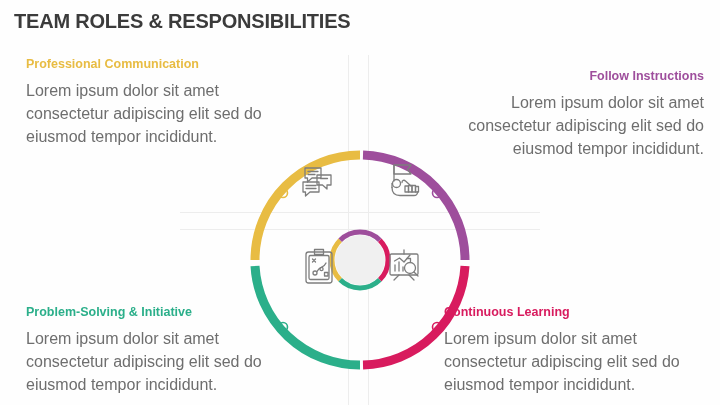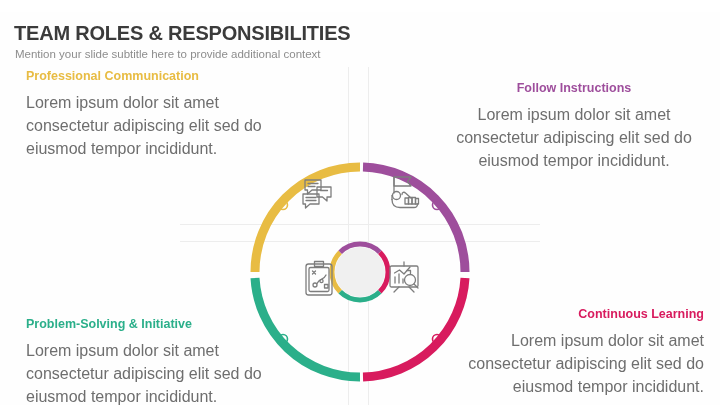--- a/index.html
+++ b/index.html
@@ -3,21 +3,21 @@
 <meta charset="utf-8">
 <style>
   html,body{margin:0;padding:0;}
   body{
     width:720px;height:405px;
     background:#ffffff;
     font-family:"Liberation Sans", sans-serif;
     overflow:hidden;
     position:relative;
   }
-  .slide{position:absolute;inset:0;background:#fefefe;margin-top:12px;}
+  .slide{position:absolute;inset:0;background:#fefefe;}
 
   
   .title{
     position:absolute;left:14px;top:10px;
     font-size:20px;font-weight:bold;color:#3b3b3b;
     letter-spacing:-0.2px;white-space:nowrap;
   }
   .subtitle{
     position:absolute;left:15px;top:36px;
     font-size:11.5px;color:#8d8d8d;white-space:nowrap;
@@ -33,43 +33,42 @@
 
   
   .block{position:absolute;width:260px;}
   .block .heading{
     font-size:12.5px;font-weight:bold;margin:0 0 7px 0;line-height:1.1;
   }
   .block .body{
     font-size:16px;color:#6e6e6e;line-height:1.45;margin:0;
   }
   .blk-tl{left:26px;top:58px;}
-  .blk-tr{left:444px;top:70px;text-align:center;}
+  .blk-tr{left:444px;top:70px;text-align:right;}
   .blk-bl{left:26px;top:306px;text-align:left;}
-  .blk-br{left:444px;top:296px;text-align:right;}
+  .blk-br{left:444px;top:306px;text-align:left;}
 
   
   .diagram{position:absolute;left:215px;top:115px;width:290px;height:290px;}
   .diagram svg{display:block;}
 
   
   .icon{position:absolute;width:42px;height:42px;}
   .ic-tl{left:297px;top:161px;}
   .ic-tr{left:383px;top:160px;}
   .ic-bl{left:298px;top:246px;}
   .ic-br{left:383px;top:247px;}
   .icon svg{display:block;width:100%;height:100%;}
 </style>
 </head>
 <body>
 
 <div class="slide">
 
   <div class="title">TEAM ROLES &amp; RESPONSIBILITIES</div>
-  <div class="subtitle">Mention your slide subtitle here to provide additional context</div>
 
   <div class="vline v1"></div>
   <div class="vline v2"></div>
   <div class="hline h1"></div>
   <div class="hline h2"></div>
 
   <div class="diagram">
     <svg width="290" height="290" viewBox="0 0 290 290" xmlns="http://www.w3.org/2000/svg">
 
       <g fill="none" stroke-width="9" stroke-linecap="butt">

